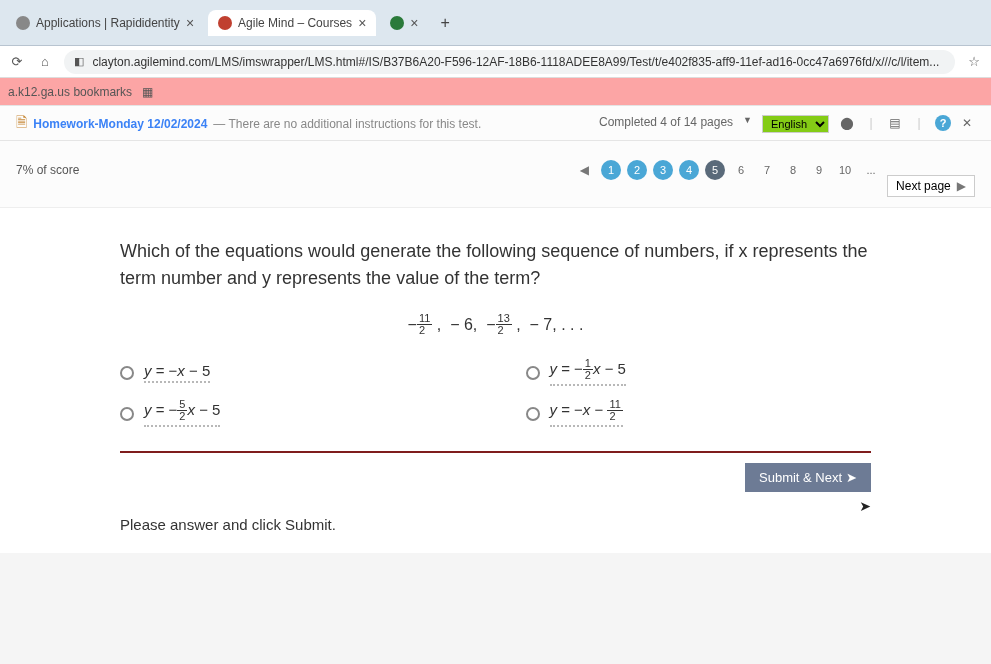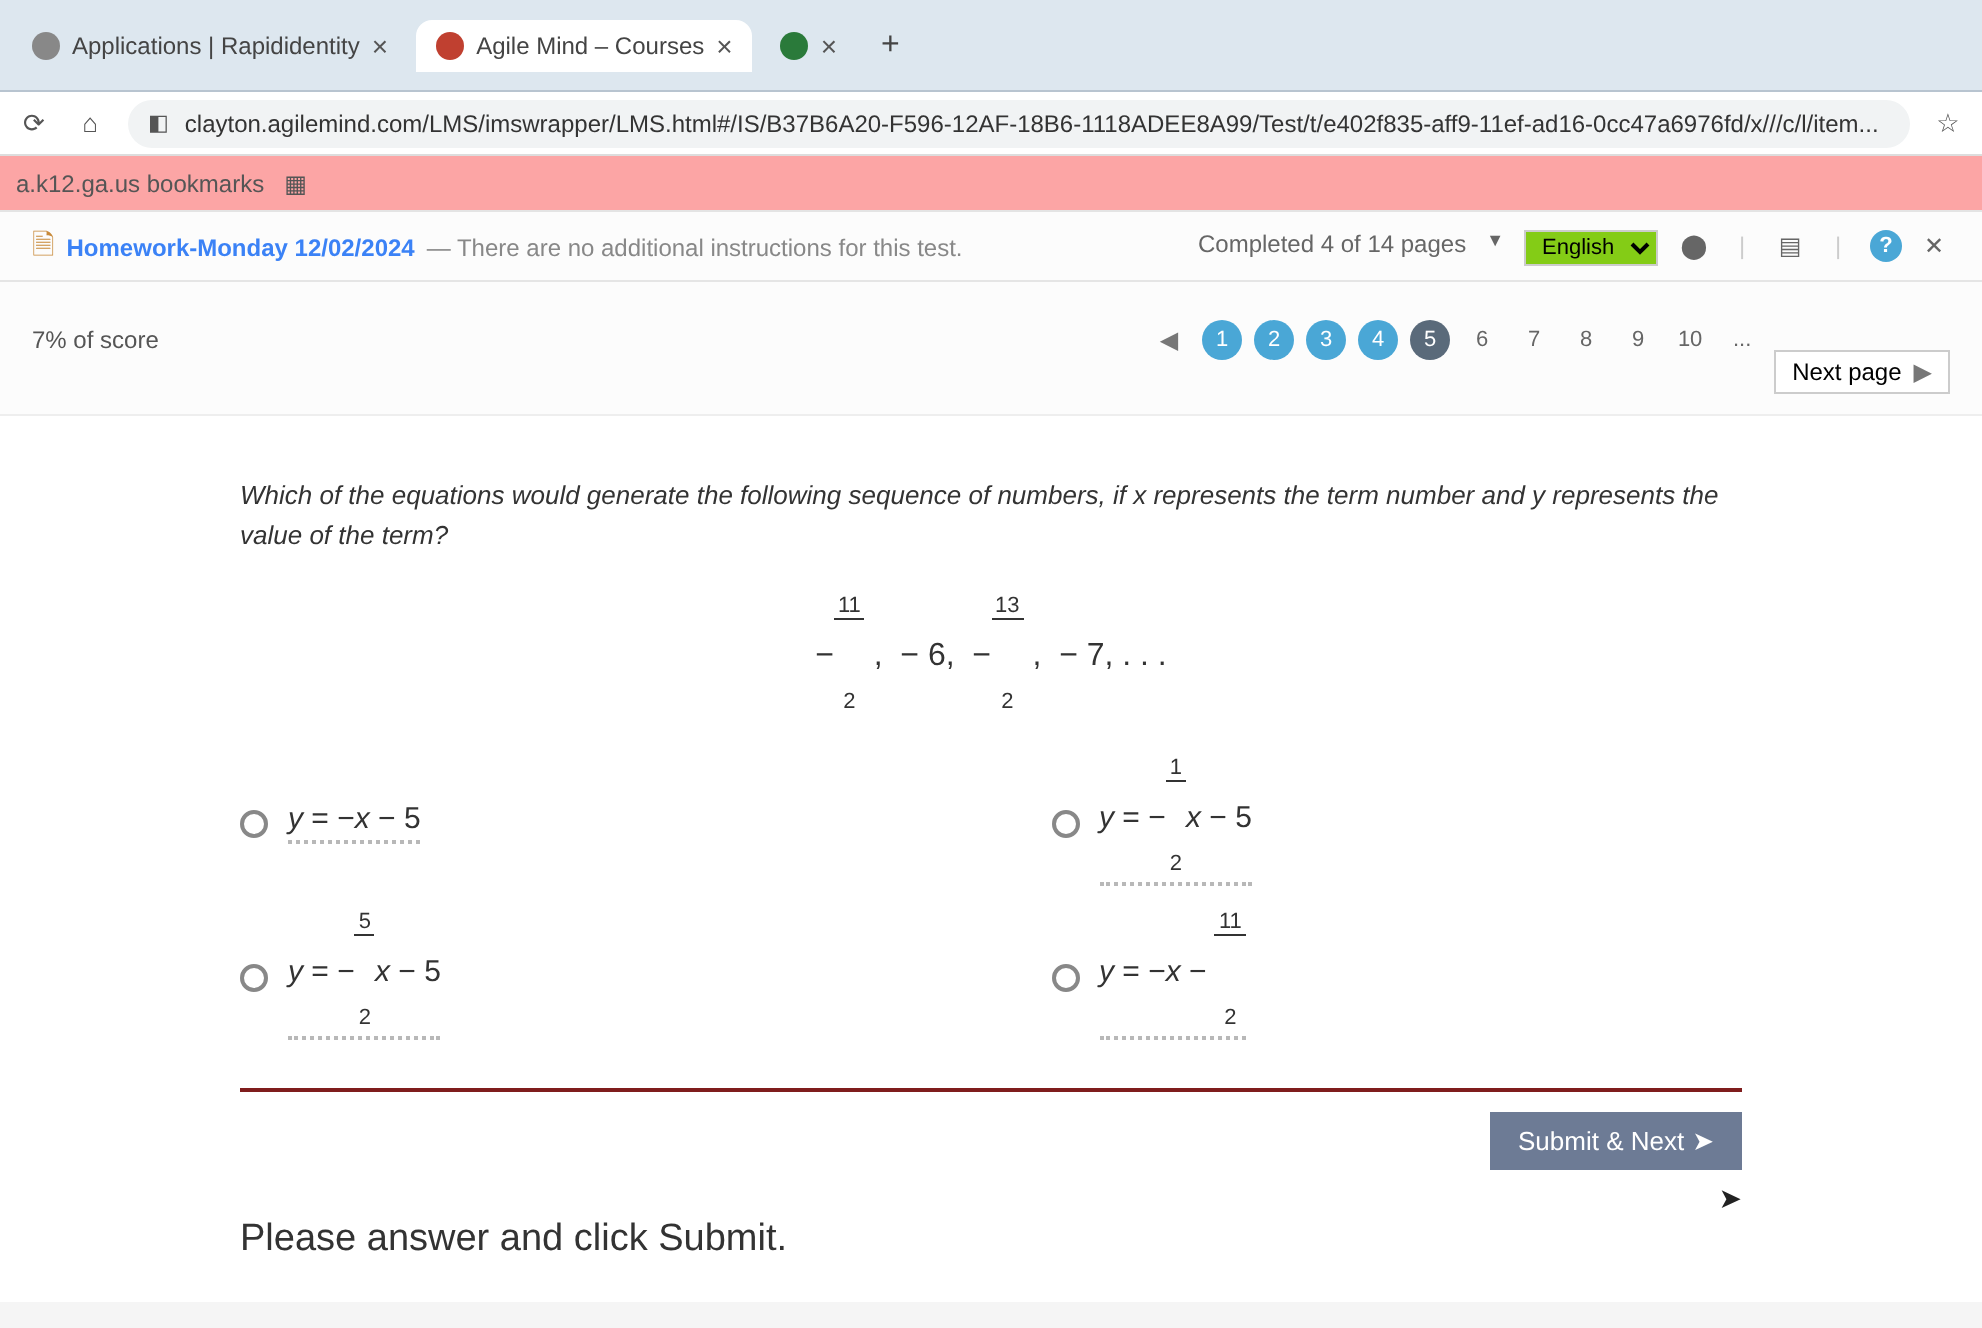--- a/index.html
+++ b/index.html
@@ -115,54 +115,54 @@
     background:#fff;
     padding:3px 8px;
     font-size:12px;
     display:flex; align-items:center; gap:4px;margin-top:32px;
   }
   .content {
     padding: 30px 120px 20px 120px;
     background:#fff;
     color:#333;
   }
-  .question { font-size:13px; line-height:1.5; margin-bottom: 14px; font-style: italic; }
+  .question { font-size:18px; line-height:1.5; margin-bottom: 14px; }
   .sequence { text-align:center; font-size:16px; padding:8px 0 22px 0;}
   .choices {
     display:grid;
     grid-template-columns: 1fr 1fr;
     gap: 14px 60px;
     font-size:15px;
     padding-bottom: 24px;
     border-bottom: 2px solid #7f1d1d;
   }
   .choice { display:flex; align-items:center; gap:10px;}
   .radio {
     width:14px; height:14px; border:2px solid #888; border-radius:50%;
     flex:0 0 14px;
   }
   .eq { border-bottom: 2px dotted #b8b8b8; padding-bottom:2px;}
   .frac {
-    display:inline-flex; flex-direction:column; align-items:center;
+    display:inline-flex; flex-direction:column; align-items:flex-start;
     vertical-align: middle; font-size:11px; line-height:1;
-    position:relative; top:-1px;gap:36px;
+    position:relative; top:-1px;
   }
   .frac .n { border-bottom:1px solid #333; padding:0 2px;}
   .frac .d { padding:0 2px;}
   .ital { font-style:italic;}
   .submit-row { display:flex; justify-content:flex-end; padding: 10px 0 6px 0;}
   .submit-btn {
     background:#6d7b95;
     color:#fff;
     border:none;
     padding:7px 14px;
     font-size:13px;
     display:flex; align-items:center; gap:4px;
   }
-  .hint { font-size:19px; color:#333; padding-top:2px;}
+  .hint { font-size:15px; color:#333; padding-top:2px;}
   .cursor-arrow { font-size:14px; color:#222; margin-left: -40px; }
   .triangle-left::before { content:"◀"; color:#777; margin-right:6px;}
   .triangle-right::after { content:"▶"; color:#777; margin-left:2px;}
 </style>
 </head>
 <body>
 
 <div class="tab-bar">
   <div class="tab">
     <span class="favicon"></span>

